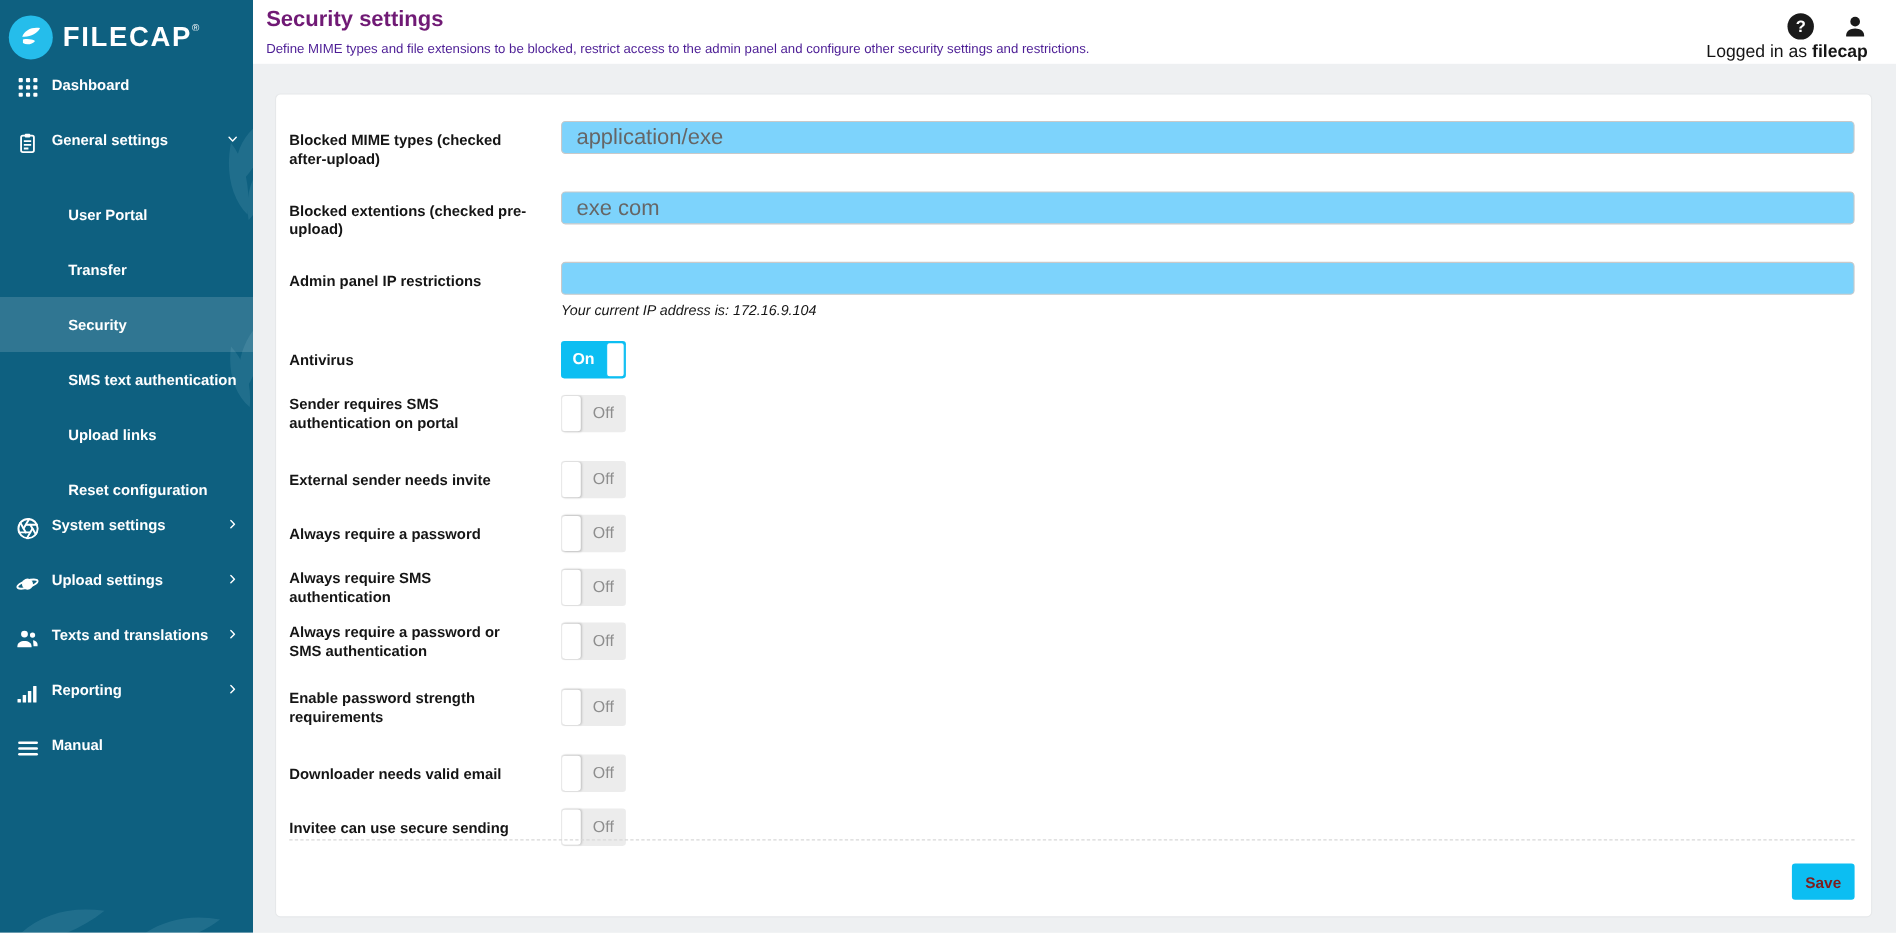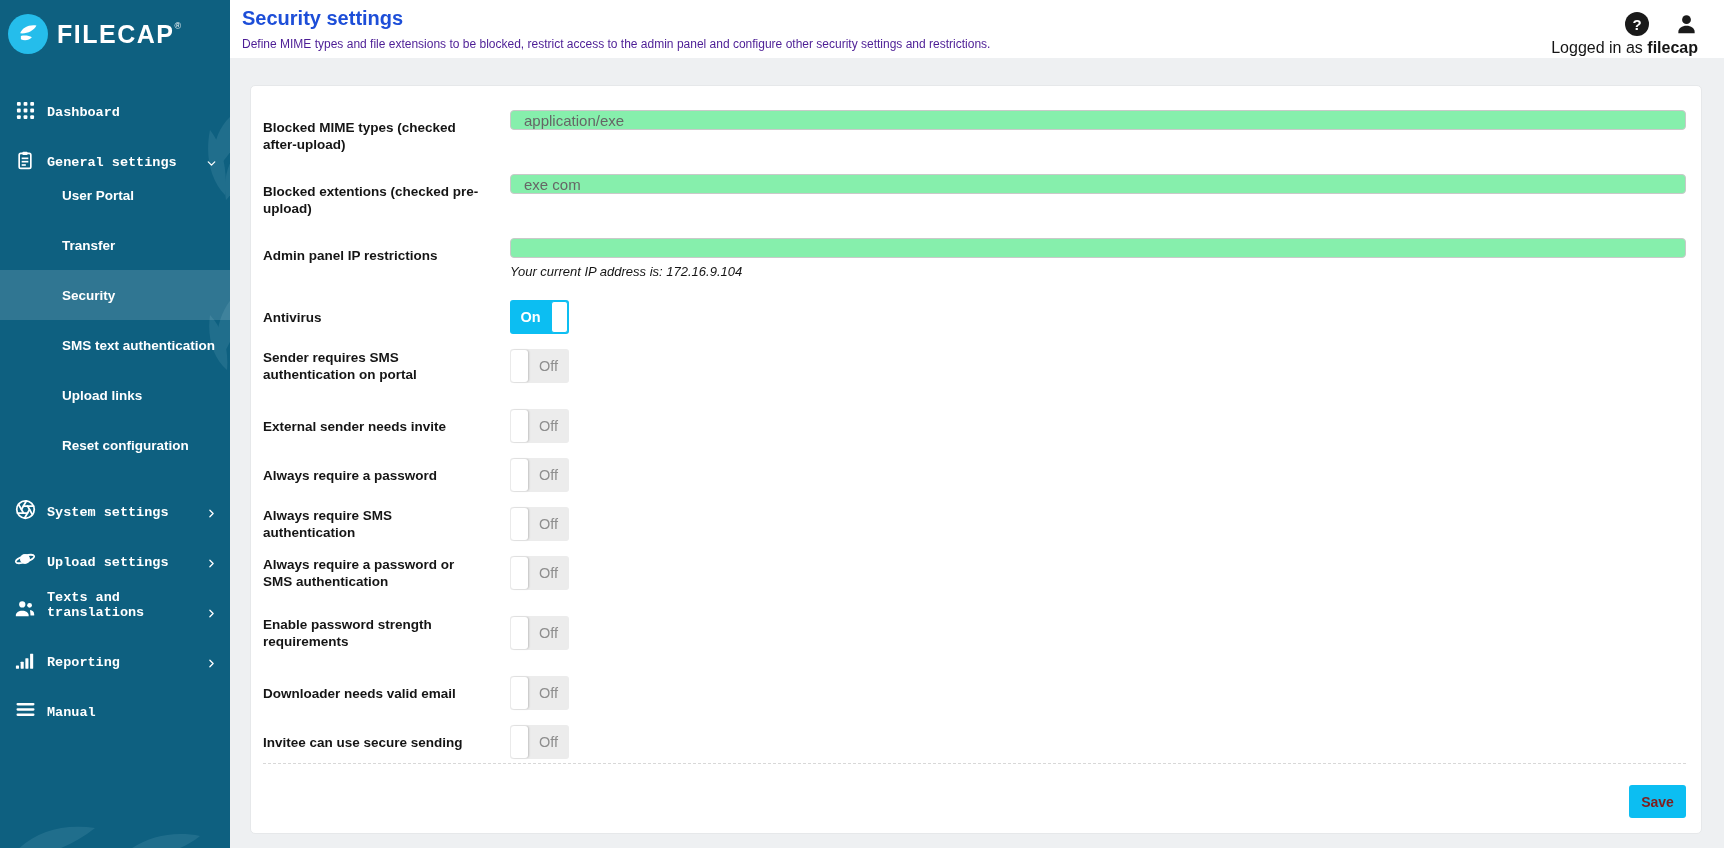--- a/index.html
+++ b/index.html
@@ -21,35 +21,35 @@
   .logo-row { display:flex; align-items:center; padding:10px 0 0 8px; height:58px; position:relative; z-index:2; }
   .logo-circle {
     width:40px; height:40px; border-radius:50%;
     background:#25bdeb; display:flex; align-items:center; justify-content:center; flex-shrink:0;
   }
   .wordmark { font-size:25px; font-weight:bold; letter-spacing:1.5px; margin-left:9px; line-height:1; }
   .wordmark sup { font-size:9px; font-weight:normal; vertical-align:14px; letter-spacing:0; }
 
   nav { margin-top:12px; position:relative; z-index:2; }
   .nav-item {
-    height:50px; display:flex; align-items:flex-end; padding:0 12px 0 13px; cursor:pointer;font-family:Liberation Mono, monospace;
+    height:50px; display:flex; align-items:flex-start; padding:0 12px 0 13px; cursor:pointer;
   }
   .nav-item .ico { width:24px; display:flex; align-items:center; justify-content:center; flex-shrink:0; }
   .nav-item .lbl { margin-left:10px; font-weight:bold; font-size:13.5px; flex:1; }
   .nav-item .chev { display:flex; align-items:center; }
   .nav-sub {
     height:50px; display:flex; align-items:center; padding-left:62px;
     font-weight:bold; font-size:13.5px; cursor:pointer;
   }
   .active { background:rgba(255,255,255,0.14); }
 
   
   .main { flex:1; display:flex; flex-direction:column; min-width:0; }
   .topbar { height:58px; background:#fff; padding-left:12px; position:relative; flex-shrink:0; }
-  .title { font-size:20px; font-weight:bold; padding-top:7px; color:#1d4ed8; }
+  .title { font-size:20px; font-weight:bold; padding-top:7px; color:#701a75; }
   .subtitle { font-size:12px; margin-top:7px; color:#4c1d95; }
   .top-right { position:absolute; top:12px; right:26px; text-align:right; }
   .hdr-icons { display:flex; align-items:center; justify-content:flex-end; gap:26px; }
   .q-circle {
     width:24px; height:24px; border-radius:50%; background:#1a1a1a; color:#fff;
     display:flex; align-items:center; justify-content:center;
     font-size:15px; font-weight:bold; cursor:pointer;
   }
   .person { cursor:pointer; display:flex; }
   .logged-in { font-size:16px; margin-top:3px; color:#151515; }
@@ -63,23 +63,23 @@
   .frow { display:flex; align-items:center; margin-bottom:15px; }
   .frow.text-row { margin-bottom:21px; align-items:flex-start; }
   .frow.tall { margin-bottom:26px; }
   .flabel {
     width:247px; padding-right:26px; flex-shrink:0;
     font-weight:bold; font-size:13.5px; line-height:17px; color:#151515;
   }
   .frow.text-row .flabel { padding-top:9px; }
   .fcontrol { flex:1; min-width:0; }
   input.txt {
-    width:100%; height:20px; border:1px solid #c9c9c9; border-radius:4px;
-    padding:0 13px; font-size:15px; color:#666;
-    font-family:"Liberation Sans", sans-serif; background:#86efac;
+    width:100%; height:30px; border:1px solid #c9c9c9; border-radius:4px;
+    padding:0 13px; font-size:20px; color:#666;
+    font-family:"Liberation Sans", sans-serif; background:#7dd3fc;
   }
   .hint { font-style:italic; font-size:13px; margin-top:6px; color:#151515; }
 
   .toggle { width:59px; height:34px; border-radius:3px; position:relative; cursor:pointer; }
   .toggle.on  { background:#0cbef2; }
   .toggle.off { background:#ececec; }
   .knob { position:absolute; top:1px; width:17px; height:32px; background:#fff; border-radius:3px; }
   .toggle.on  .knob { right:1px; border:1px solid #0cbef2; }
   .toggle.off .knob { left:1px; box-shadow:1px 0 2px rgba(0,0,0,0.18); }
   .tlabel { position:absolute; top:0; line-height:34px; font-size:14.5px; text-align:center; }

